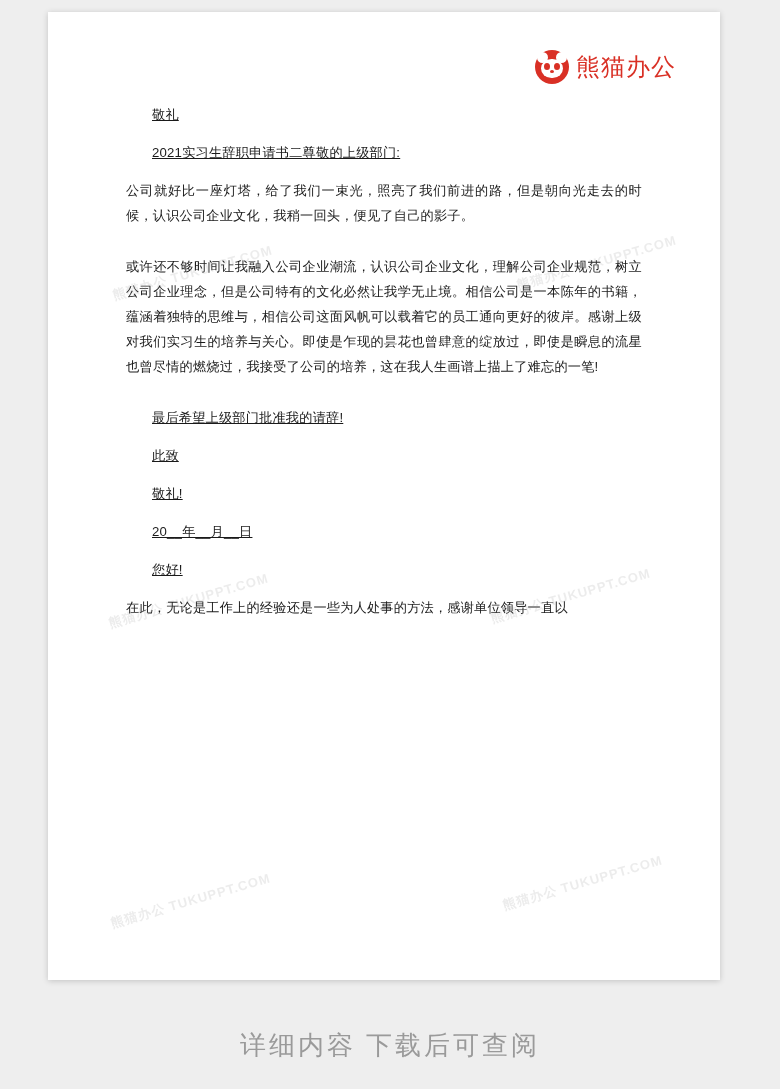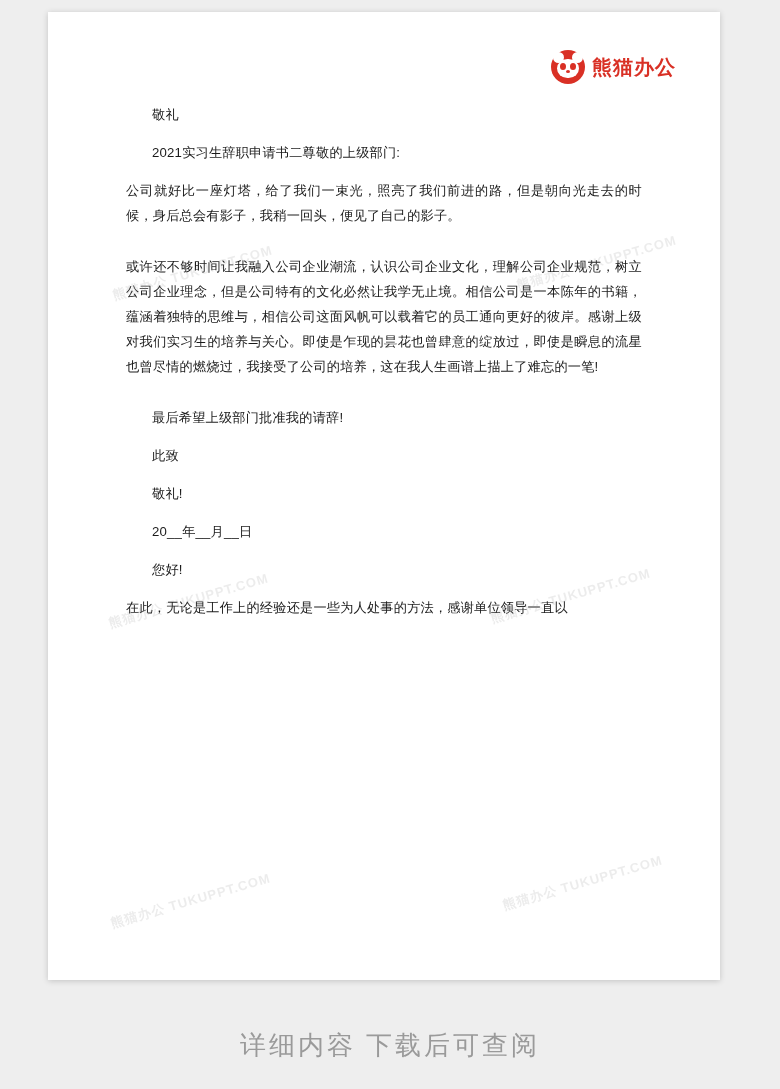--- a/index.html
+++ b/index.html
@@ -73,42 +73,42 @@
     position: absolute;
     left: 15px;
     top: 20px;
     width: 4px;
     height: 3px;
     border-radius: 50%;
     background: #d93025;
   }
   .logo-text {
     color: #d93025;
-    font-size: 20px;
-    font-weight: bold;
+    font-size: 24px;
+    font-weight: normal;
     letter-spacing: 1px;
     white-space: nowrap;
   }
   .doc-body {
     position: absolute;
     left: 0;
     top: 90px;
     width: 100%;
     padding: 0 78px 0 78px;
     box-sizing: border-box;
   }
   .p {
     color: #1a1a1a;
     font-size: 13.2px;
     line-height: 25px;
     text-align: justify;
     margin: 0 0 17px 0;
     letter-spacing: 0.2px;
   }
-  .p.indent { text-indent: 26px; }
+  .p.indent { text-indent: 26px; text-decoration: underline; }
   .p.tight { margin-bottom: 13px; }
   .p.gap-lg { margin-bottom: 26px; }
   .watermark {
     position: absolute;
     color: rgba(140,140,140,0.17);
     font-size: 13px;
     font-weight: bold;
     white-space: nowrap;
     transform: rotate(-16deg);
     pointer-events: none;
@@ -139,21 +139,21 @@
       <div class="eye l"></div>
       <div class="eye r"></div>
       <div class="nose"></div>
     </div>
     <div class="logo-text">熊猫办公</div>
   </div>
 
   <div class="doc-body">
       <p class="p indent tight">敬礼</p>
       <p class="p indent tight">2021实习生辞职申请书二尊敬的上级部门:</p>
-      <p class="p gap-lg">公司就好比一座灯塔，给了我们一束光，照亮了我们前进的路，但是朝向光走去的时候，身后总会有影子，我稍一回头，便见了自己的影子。</p>
+      <p class="p gap-lg">公司就好比一座灯塔，给了我们一束光，照亮了我们前进的路，但是朝向光走去的时候，认识公司企业文化，我稍一回头，便见了自己的影子。</p>
       <p class="p gap-lg">或许还不够时间让我融入公司企业潮流，认识公司企业文化，理解公司企业规范，树立公司企业理念，但是公司特有的文化必然让我学无止境。相信公司是一本陈年的书籍，蕴涵着独特的思维与，相信公司这面风帆可以载着它的员工通向更好的彼岸。感谢上级对我们实习生的培养与关心。即使是乍现的昙花也曾肆意的绽放过，即使是瞬息的流星也曾尽情的燃烧过，我接受了公司的培养，这在我人生画谱上描上了难忘的一笔!</p>
       <p class="p indent tight">最后希望上级部门批准我的请辞!</p>
       <p class="p indent tight">此致</p>
       <p class="p indent tight">敬礼!</p>
       <p class="p indent tight">20__年__月__日</p>
       <p class="p indent tight">您好!</p>
       <p class="p gap-lg">在此，无论是工作上的经验还是一些为人处事的方法，感谢单位领导一直以</p>
     </div>
 
   <div id="watermark-layer">

